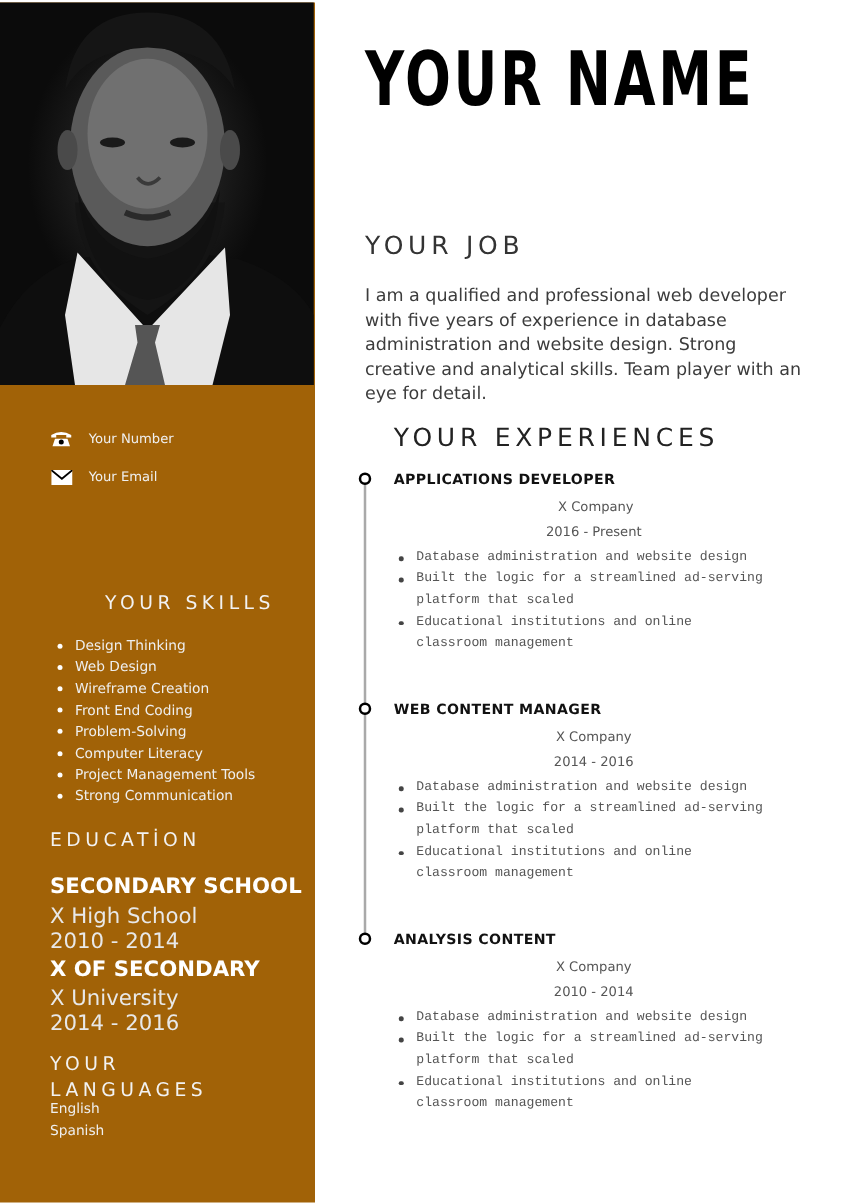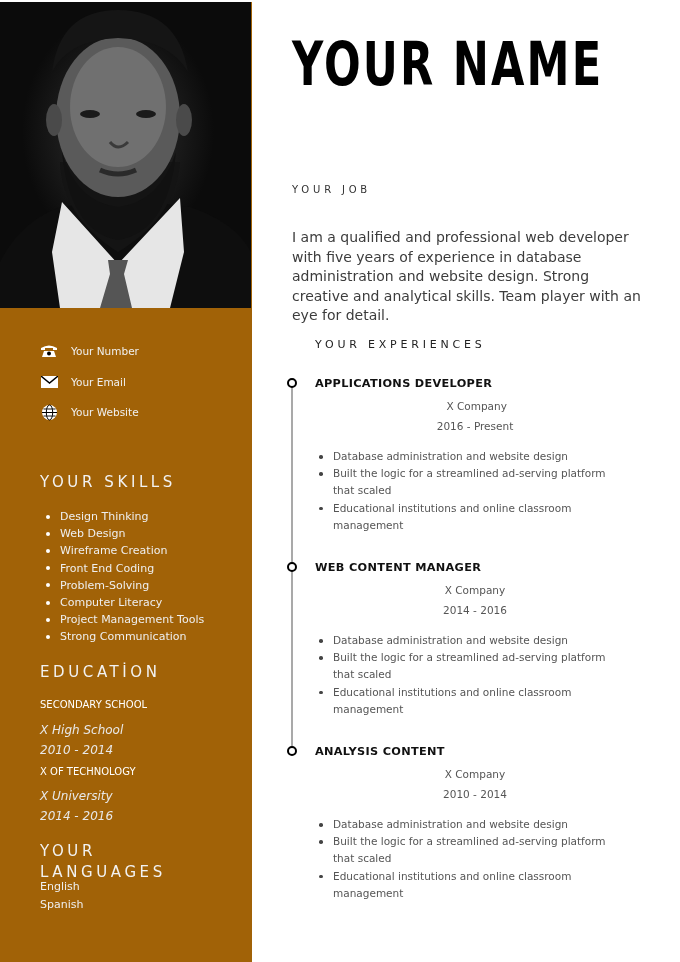--- a/index.html
+++ b/index.html
@@ -15,38 +15,38 @@
   .contact-row { display: flex; align-items: center; height: 30.5px; }
   .contact-icon { width: 18px; height: 18px; display: flex; align-items: center; justify-content: center; margin-right: 13px; }
   .contact-label { font-size: 10.5px; color: #f0f0f0; font-family: "DejaVu Sans", sans-serif; }
 
   .side-heading { position: absolute; left: 40px; font-size: 15px; letter-spacing: 3.6px; color: #f2f2f2; font-family: "DejaVu Sans", sans-serif; font-weight: normal; }
   .skills { position: absolute; left: 40px; top: 506px; list-style: none; }
   .skills li { font-size: 11px; line-height: 17.2px; color: #efefef; font-family: "DejaVu Sans", sans-serif; display: flex; align-items: center; }
   .skills li::before { content: ""; width: 4px; height: 4px; border-radius: 50%; background: #fff; margin: 0 10px 0 6px; }
 
   .edu { position: absolute; left: 40px; width: 205px; font-family: "DejaVu Sans", sans-serif; }
-  .edu-title { font-size: 10px; font-weight: normal; color: #fff; }
-  .edu-line { font-size: 12px; color: #e8e8e8; font-style: italic; }
+  .edu-title { font-size: 17px; font-weight: bold; color: #fff; }
+  .edu-line { font-size: 17px; color: #e8e8e8; }
 
   .langs { position: absolute; left: 40px; top: 876px; font-family: "DejaVu Sans", sans-serif; }
   .langs div { font-size: 11px; color: #efefef; line-height: 17.5px; }
 
   .name { position: absolute; left: 292px; top: 28px; font-family: "DejaVu Sans", sans-serif; font-weight: bold; font-size: 60px; letter-spacing: 3px; color: #000; transform: scaleX(0.72); transform-origin: left top; line-height: 72px; white-space: nowrap; }
-  .job { position: absolute; left: 292px; top: 184px; font-size: 10px; letter-spacing: 3.8px; color: #333; font-family: "DejaVu Sans", sans-serif; }
+  .job { position: absolute; left: 292px; top: 184px; font-size: 20px; letter-spacing: 3.8px; color: #333; font-family: "DejaVu Sans", sans-serif; }
   .summary { position: absolute; left: 292px; top: 228px; width: 350px; font-size: 14px; line-height: 19.6px; color: #3c3c3c; font-family: "DejaVu Sans", sans-serif; }
-  .exp-heading { position: absolute; left: 315px; top: 338px; font-size: 11px; letter-spacing: 3.8px; color: #222; font-family: "DejaVu Sans", sans-serif; }
+  .exp-heading { position: absolute; left: 315px; top: 338px; font-size: 20px; letter-spacing: 3.8px; color: #222; font-family: "DejaVu Sans", sans-serif; }
 
   .timeline-line { position: absolute; left: 291px; top: 386px; width: 2px; height: 364px; background: #a9a9a9; }
   .dot { position: absolute; left: 287px; width: 10px; height: 10px; border: 2px solid #000; border-radius: 50%; background: #fff; }
 
   .exp { position: absolute; left: 315px; width: 320px; font-family: "DejaVu Sans", sans-serif; }
   .exp-title { font-size: 11.3px; font-weight: bold; color: #111; letter-spacing: 0.3px; height: 20px; line-height: 16px; }
   .exp-company, .exp-date { font-size: 10.5px; color: #555; height: 20px; line-height: 20px; text-align: center; }
-  .exp-bullets { list-style: none; margin-top: 12px; padding-left: 0; }
+  .exp-bullets { list-style: none; margin-top: 2px; padding-left: 0; font-family: Liberation Mono, monospace; }
   .exp-bullets li { font-size: 10.5px; color: #555; line-height: 17.2px; position: relative; padding-left: 18px; width: 300px; }
   .exp-bullets li::before { content: ""; position: absolute; left: 4px; top: 7px; width: 3.5px; height: 3.5px; border-radius: 50%; background: #444; }
 </style>
 </head>
 <body>
 
 <div class="sidebar">
   <div class="photo" title="Black and white portrait of a bearded man in a suit and tie">
     <svg width="251" height="306" viewBox="0 0 251 306">
 
@@ -90,35 +90,23 @@
     </div>
     <div class="contact-row">
       <span class="contact-icon">
         <svg width="17" height="12" viewBox="0 0 17 12">
             <rect x="0" y="0" width="17" height="12" fill="#fff"></rect>
             <path d="M0 0 L8.5 7 L17 0" stroke="#000" stroke-width="1.4" fill="none"></path>
           </svg>
       </span>
       <span class="contact-label">Your Email</span>
     </div>
-    <div class="contact-row">
-      <span class="contact-icon">
-        <svg width="17" height="17" viewBox="0 0 17 17">
-            <circle cx="8.5" cy="8.5" r="7.5" fill="#fff"></circle>
-            <ellipse cx="8.5" cy="8.5" rx="3.2" ry="7.5" fill="none" stroke="#000" stroke-width="1"></ellipse>
-            <line x1="1" y1="8.5" x2="16" y2="8.5" stroke="#000" stroke-width="1"></line>
-            <line x1="2.5" y1="5" x2="14.5" y2="5" stroke="#000" stroke-width="0.9"></line>
-            <line x1="2.5" y1="12" x2="14.5" y2="12" stroke="#000" stroke-width="0.9"></line>
-          </svg>
-      </span>
-      <span class="contact-label">Your Website</span>
-    </div>
   </div>
 
-  <div class="side-heading" style="top:471px;">YOUR SKILLS</div>
+  <div class="side-heading" style="top:471px;margin-left:44px;">YOUR SKILLS</div>
   <ul class="skills">
     <li>Design Thinking</li>
     <li>Web Design</li>
     <li>Wireframe Creation</li>
     <li>Front End Coding</li>
     <li>Problem-Solving</li>
     <li>Computer Literacy</li>
     <li>Project Management Tools</li>
     <li>Strong Communication</li>
   </ul>
@@ -127,21 +115,21 @@
   <div class="edu" style="top:697px;">
     <div class="edu-title">SECONDARY SCHOOL</div>
   </div>
   <div class="edu" style="top:721px;">
     <div class="edu-line">X High School</div>
   </div>
   <div class="edu" style="top:741px;">
     <div class="edu-line">2010 - 2014</div>
   </div>
   <div class="edu" style="top:764px;">
-    <div class="edu-title">X OF TECHNOLOGY</div>
+    <div class="edu-title">X OF SECONDARY</div>
   </div>
   <div class="edu" style="top:787px;">
     <div class="edu-line">X University</div>
   </div>
   <div class="edu" style="top:807px;">
     <div class="edu-line">2014 - 2016</div>
   </div>
 
   <div class="side-heading" style="top:840px;">YOUR</div>
   <div class="side-heading" style="top:861px;">LANGUAGES</div>

